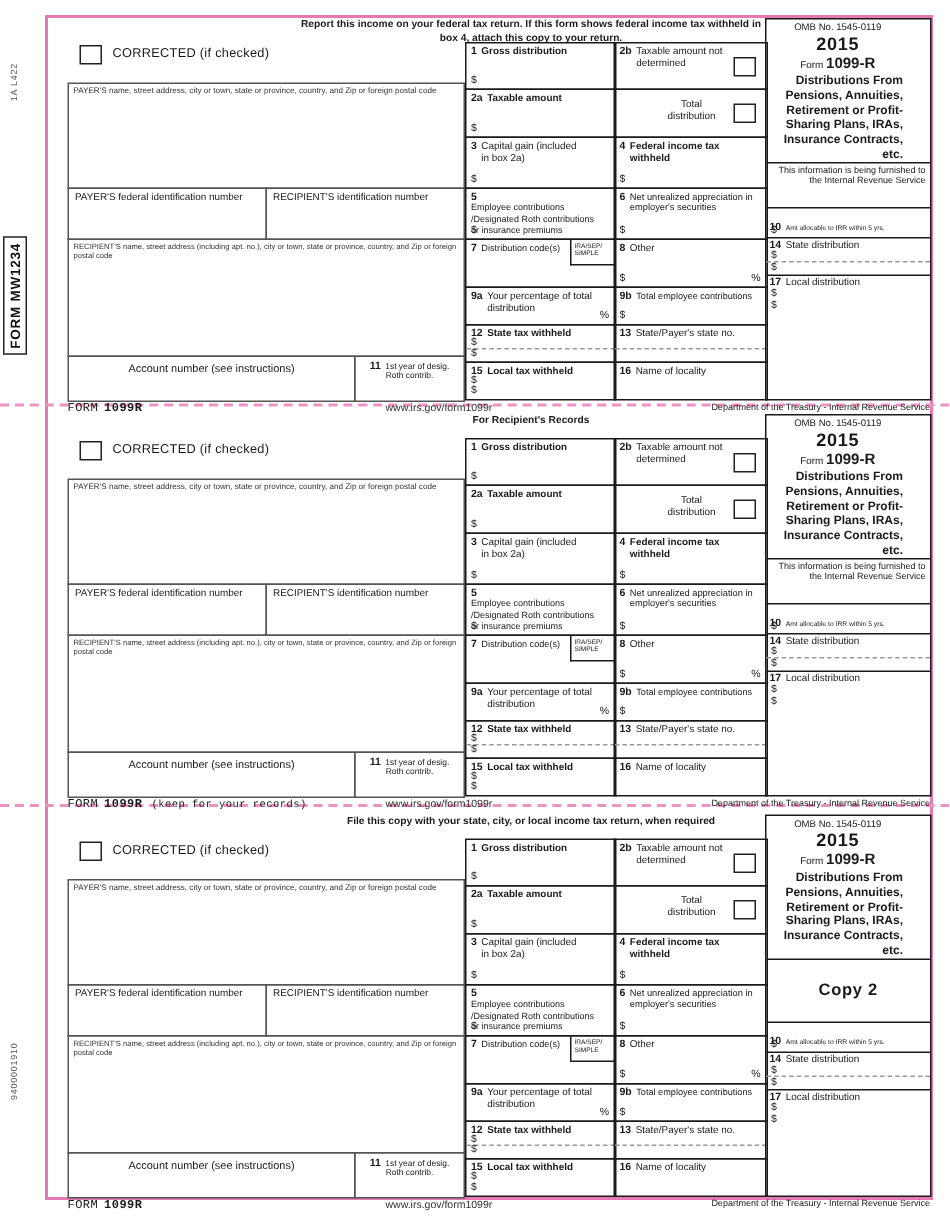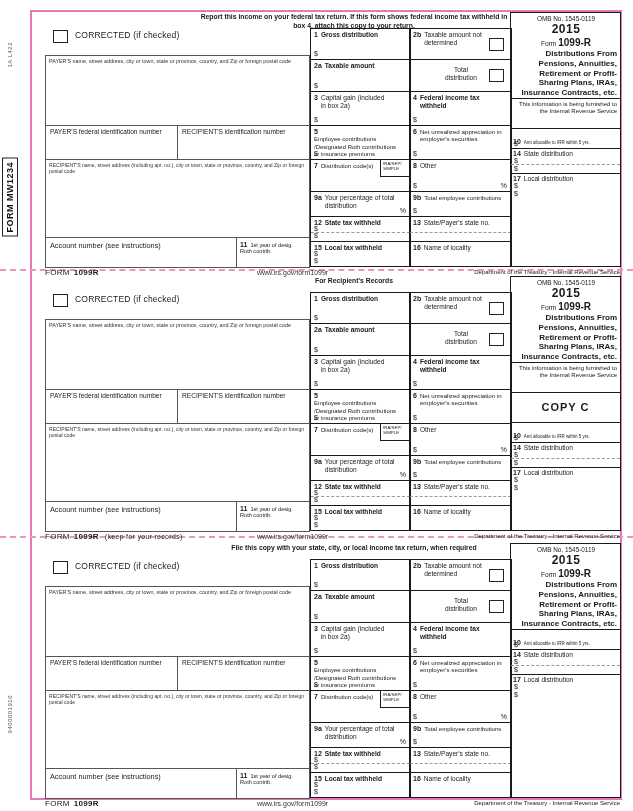--- a/index.html
+++ b/index.html
@@ -30,21 +30,21 @@
   .corr{position:absolute;top:2px;left:8px;display:flex;gap:7px;}
   .cb{width:13px;height:11px;border:1px solid #222;background:#fff;display:inline-block;flex:none;}
   .corr .t{font-size:8.5px;letter-spacing:.2px;}
   .pbox{position:absolute;top:27px;left:0;width:265px;height:71px;border:1px solid #555;
         padding:2px 3px;box-sizing:border-box;font-size:5.4px;color:#333;}
   .ids{position:absolute;top:97px;left:0;width:265px;height:35px;display:flex;}
   .idc{box-sizing:border-box;border:1px solid #555;width:133px;padding:2px 4px;font-size:6.6px;}
   .idc + .idc{margin-left:-1px;width:133px;}
   .rbox{position:absolute;top:131px;left:0;width:265px;height:79px;border:1px solid #555;
         padding:2px 3px;box-sizing:border-box;font-size:5.1px;color:#333;}
-  .acct{position:absolute;top:209px;left:0;width:265px;height:31px;display:flex;}
+  .acct{position:absolute;top:209px;left:0;width:265px;height:31px;display:flex;text-align:center;}
   .acc{box-sizing:border-box;border:1px solid #555;width:192px;padding:3px 4px;font-size:7.3px;}
   .b11{box-sizing:border-box;border:1px solid #555;margin-left:-1px;width:74px;
        padding:3px 3px;font-size:5.6px;}
   
   .g{position:absolute;box-sizing:border-box;border:1.5px solid #1a1a1a;
      font-size:6.6px;padding:2px 2px 1px 3px;line-height:1.2;}
   .no{font-weight:bold;font-size:7px;margin-right:3px;}
   .bold{font-weight:bold;}
   .lb{display:inline;}
   .w58{display:inline-block;width:58px;vertical-align:top;}
@@ -74,38 +74,38 @@
   .b9a{left:278px;top:181px;width:101px;height:26px;}
   .b9b{left:377px;top:181px;width:103px;height:26px;}
   .b12{left:278px;top:206px;width:101px;height:26px;}
   .b13{left:377px;top:206px;width:103px;height:26px;}
   .b15{left:278px;top:231px;width:101px;height:26px;}
   .b16{left:377px;top:231px;width:103px;height:26px;}
   
   .rc{position:absolute;left:478px;top:2px;width:111px;height:255px;box-sizing:border-box;
       border:1.5px solid #1a1a1a;display:flex;flex-direction:column;}
   .rc > div{box-sizing:border-box;flex:none;}
-  .rtitle{flex:1 1 auto;padding:2px 2px 0 3px;text-align:center;}
+  .rtitle{flex:1 1 auto;padding:2px 17px 0 3px;text-align:center;}
   .omb{font-size:6.4px;}
   .yr{font-size:12px;font-weight:bold;letter-spacing:.5px;}
   .fline{font-size:6.6px;margin-top:1px;}
   .fline b{font-size:10px;margin-top:45px;}
   .ftitle{font-weight:bold;font-size:8px;line-height:1.22;text-align:right;padding:1px 1px 0 0;}
   .furn{border-top:1.5px solid #1a1a1a;font-size:6px;text-align:right;
         padding:2px 3px;line-height:1.25;height:30px;}
   .clab{border-top:1.5px solid #1a1a1a;height:30px;display:flex;align-items:center;
         justify-content:center;font-weight:bold;font-size:11px;letter-spacing:1px;}
   .nofurn .clab{height:42px;letter-spacing:.5px;}
   .r10{border-top:1.5px solid #1a1a1a;height:20px;position:relative;padding:1px 2px;}
   .r10 .tl{font-size:4.5px;}
   .r14,.r17{border-top:1.5px solid #1a1a1a;height:25px;position:relative;
             padding:1px 2px;font-size:6.6px;}
   
   .foot{position:absolute;top:258px;left:0;width:589px;height:12px;}
-  .ff{position:absolute;left:13px;top:0;font-size:8px;letter-spacing:.3px;}
+  .ff{position:absolute;left:13px;top:0;font-size:8px;letter-spacing:.3px;font-family:Liberation Mono, monospace;}
   .ff b{margin-left:4px;}
   .keep{font-size:7px;margin-left:6px;font-weight:normal;}
   .furl{position:absolute;left:225px;top:1px;font-size:7px;color:#333;}
   .fdept{position:absolute;right:1px;top:1px;font-size:6px;}
 </style>
 </head>
 <body>
 
 <div class="pline" id="l-top"></div>
 <div class="pline" id="l-bottom"></div>
@@ -347,21 +347,20 @@
     <div class="rtitle">
       <div class="omb">OMB No. 1545-0119</div>
       <div class="yr">2015</div>
       <div class="fline">
         <span>Form</span>
         <b>1099-R</b>
       </div>
       <div class="ftitle">Distributions From Pensions, Annuities, Retirement or Profit-Sharing Plans, IRAs, Insurance Contracts, etc.</div>
     </div>
     <div class="furn">This information is being furnished to the Internal Revenue Service</div>
-    <div class="clab">COPY C</div>
     <div class="r10">
       <span class="no">10</span><span class="tl">Amt allocable to IRR within 5 yrs.</span>
       <span class="dol">$</span>
     </div>
     <div class="r14">
       <span class="no">14</span><span class="lb">State distribution</span>
       <span class="dolA">$</span>
       <span class="dash"></span>
       <span class="dol">$</span>
     </div>
@@ -478,20 +477,21 @@
     <div class="rtitle">
       <div class="omb">OMB No. 1545-0119</div>
       <div class="yr">2015</div>
       <div class="fline">
         <span>Form</span>
         <b>1099-R</b>
       </div>
       <div class="ftitle">Distributions From Pensions, Annuities, Retirement or Profit-Sharing Plans, IRAs, Insurance Contracts, etc.</div>
     </div>
 
+    <div class="clab">Copy 2</div>
     <div class="r10">
       <span class="no">10</span><span class="tl">Amt allocable to IRR within 5 yrs.</span>
       <span class="dol">$</span>
     </div>
     <div class="r14">
       <span class="no">14</span><span class="lb">State distribution</span>
       <span class="dolA">$</span>
       <span class="dash"></span>
       <span class="dol">$</span>
     </div>

